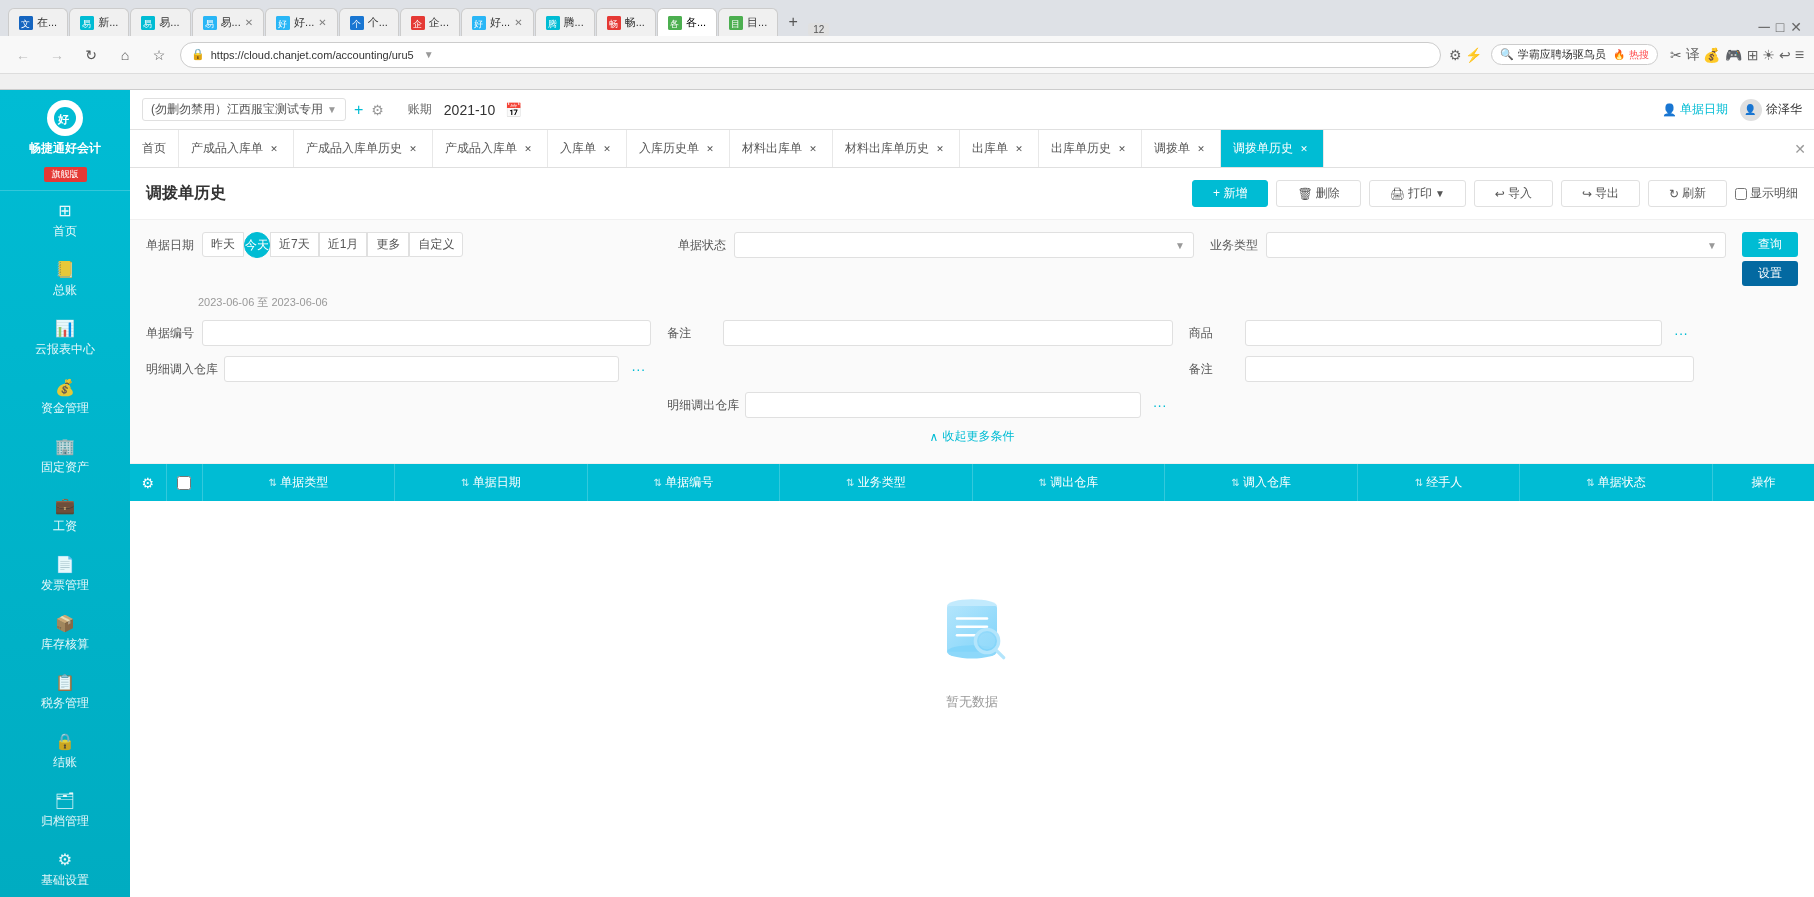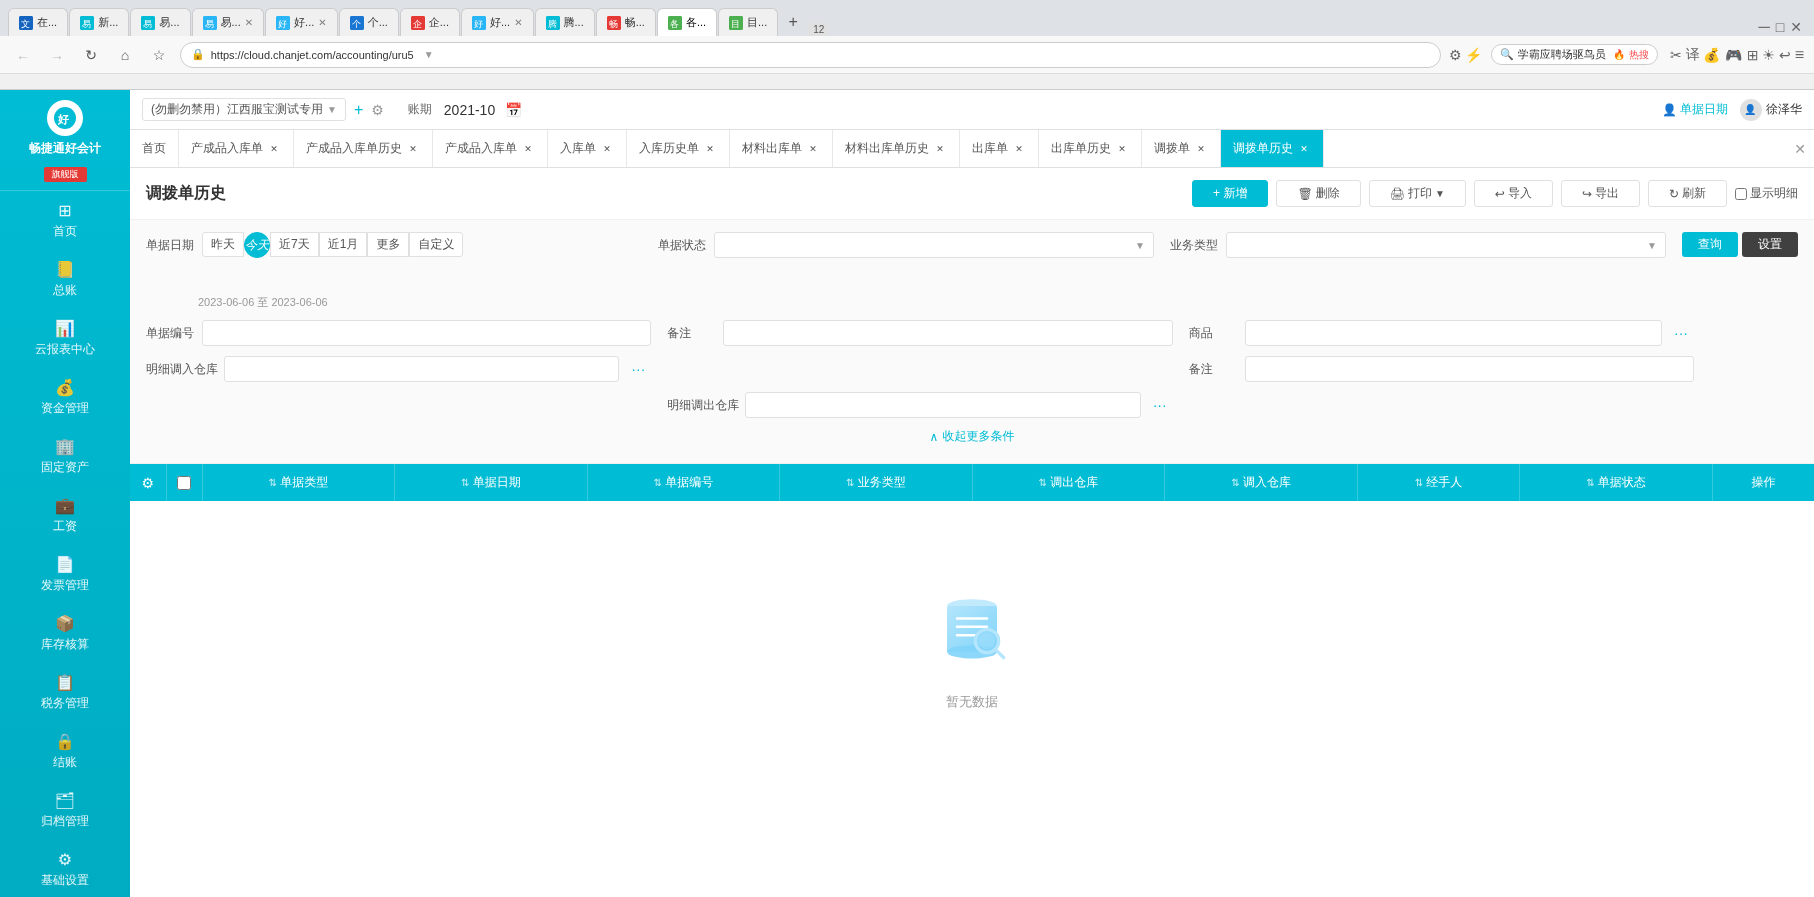--- a/index.html
+++ b/index.html
@@ -61,21 +61,21 @@
 
     
     .filter-section { padding: 12px 16px; background: #fafafa; border-bottom: 1px solid #f0f0f0; }
     .filter-row { display: flex; align-items: flex-start; gap: 16px; margin-bottom: 10px; }
     .filter-group { display: flex; align-items: center; gap: 6px; flex: 1; }
     .filter-label { font-size: 12px; color: #555; white-space: nowrap; min-width: 50px; }
     .filter-date-btns { display: flex; align-items: flex-start; gap: 0; }
     .date-btn { padding: 3px 8px; font-size: 12px; cursor: pointer; border: 1px solid #e0e0e0; background: #fff; color: #555; }
     .date-btn:first-child { border-radius: 3px 0 0 3px; }
     .date-btn:last-child { border-radius: 0 3px 3px 0; }
-    .date-btn.active { background: #00bcd4; color: #fff; border-color: #00bcd4; border-radius: 50%; width: 26px; height: 26px; display: flex; align-items: center; justify-content: center; padding: 0; font-style: italic; }
+    .date-btn.active { background: #00bcd4; color: #fff; border-color: #00bcd4; border-radius: 50%; width: 26px; height: 26px; display: flex; align-items: center; justify-content: center; padding: 0; }
     .date-range-text { font-size: 11px; color: #999; margin-top: 2px; }
     .filter-input { flex: 1; height: 26px; border: 1px solid #e0e0e0; border-radius: 3px; padding: 0 8px; font-size: 12px; outline: none; background: #fff; }
     .filter-ellipsis { padding: 3px 6px; color: #00bcd4; cursor: pointer; font-size: 14px; }
     .collapse-row-btn { display: flex; align-items: center; justify-content: center; padding: 6px; color: #00bcd4; cursor: pointer; font-size: 12px; gap: 4px; }
 
     
     .table-container { padding: 0; }
     .data-table { width: 100%; border-collapse: collapse; }
     .table-header { background: #00bcd4; color: #fff; }
     .table-header th { padding: 10px 8px; font-size: 12px; font-weight: normal; text-align: center; border-right: 1px solid rgba(255,255,255,0.2); white-space: nowrap; cursor: pointer; }
@@ -448,23 +448,23 @@
           </div>
 
           <div class="filter-group" style="flex:2;">
             <span class="filter-label">业务类型</span>
             <div class="select-dropdown" style="flex:1;height:26px;border:1px solid #e0e0e0;border-radius:3px;padding:0 8px;display:flex;align-items:center;justify-content:space-between;">
               <span style="font-size:12px;color:#555;"></span>
               <span class="chevron-down">▼</span>
             </div>
           </div>
 
-          <div style="display:flex;gap:4px;flex-shrink:0;">
+          <div style="display:flex;flex-direction:column;gap:4px;flex-shrink:0;">
             <button style="background:#00bcd4;color:#fff;border:none;border-radius:3px;padding:4px 16px;font-size:12px;cursor:pointer;">查询</button>
-            <button style="background:#404040;color:#fff;border:none;border-radius:3px;padding:4px 16px;font-size:12px;cursor:pointer;">设置</button>
+            <button style="background:#0369a1;color:#fff;border:none;border-radius:3px;padding:4px 16px;font-size:12px;cursor:pointer;">设置</button>
           </div>
         </div>
 
         <div class="filter-row">
           <div class="filter-group" style="flex:2;">
             <span class="filter-label">单据编号</span>
             <input type="text" class="filter-input" style="flex: 1 1 0%;">
           </div>
           <div class="filter-group" style="flex:2;">
             <span class="filter-label">备注</span>

